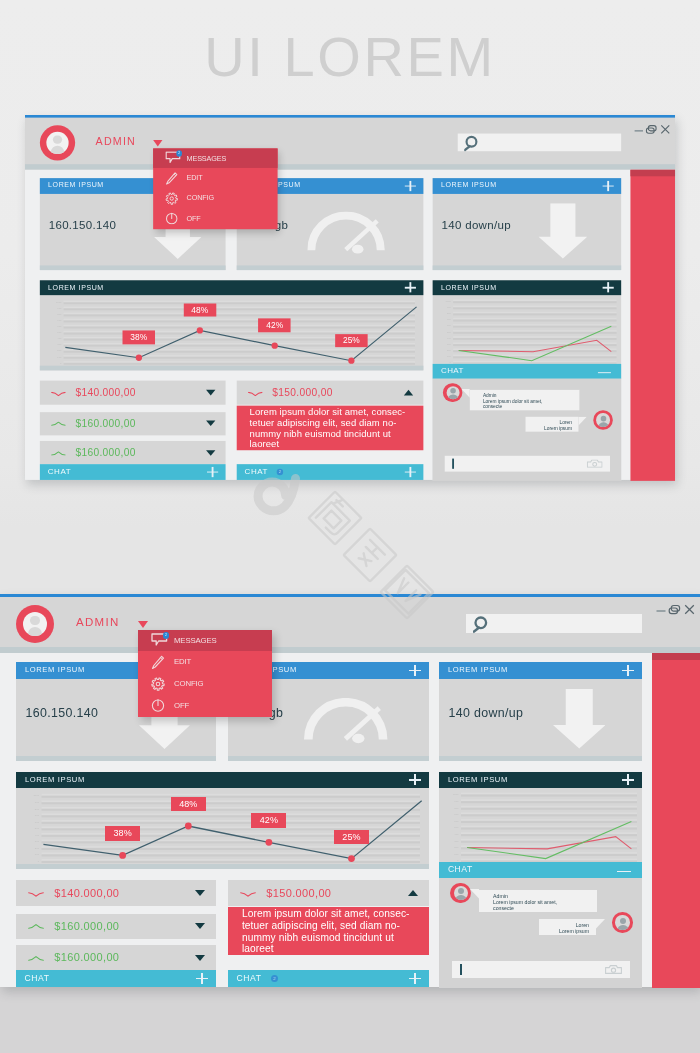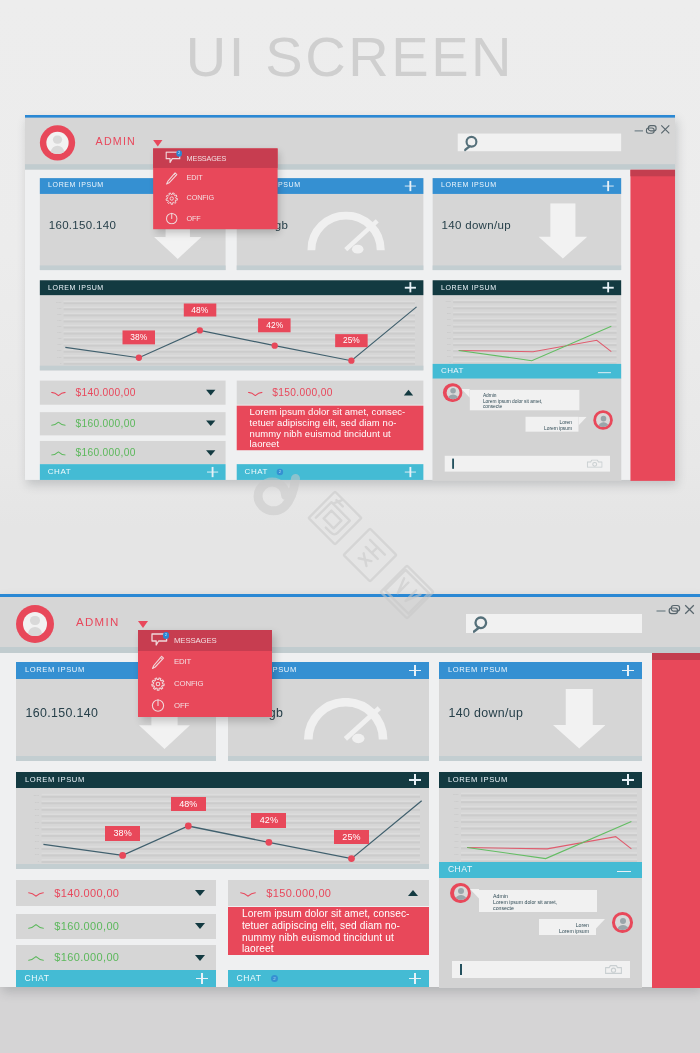--- a/index.html
+++ b/index.html
@@ -52,21 +52,21 @@
   .cavatar .to{position:absolute;left:1.8px;top:9.2px;width:11.4px;height:9px;border-radius:5.7px 5.7px 0 0;background:#9aa5aa;}
   .chatinput{position:absolute;background:#f1f1f1;}
   .icursor{position:absolute;width:1.5px;background:#24515e;}
   .watermark{position:absolute;left:275px;top:452px;width:200px;height:200px;pointer-events:none;opacity:.55;z-index:5;}
   svg{display:block;}
 
 </style>
 </head>
 <body>
 
-<div class="page-title">UI SCREEN</div>
+<div class="page-title">UI LOREM</div>
 <div class="lowband"></div>
 <div id="win1-host">
     <div class="winwrap" style="left:25px;top:115px;transform:scale(0.9286);">
       <div class="win">
         <div class="accentbar"></div>
         <div style="position:absolute;left:0;top:3px;width:100%;height:49.8px;background:#d6d6d6;">
           <div class="avatar">
             <div class="inner">
               <div class="head"></div>
               <div class="torso"></div>

